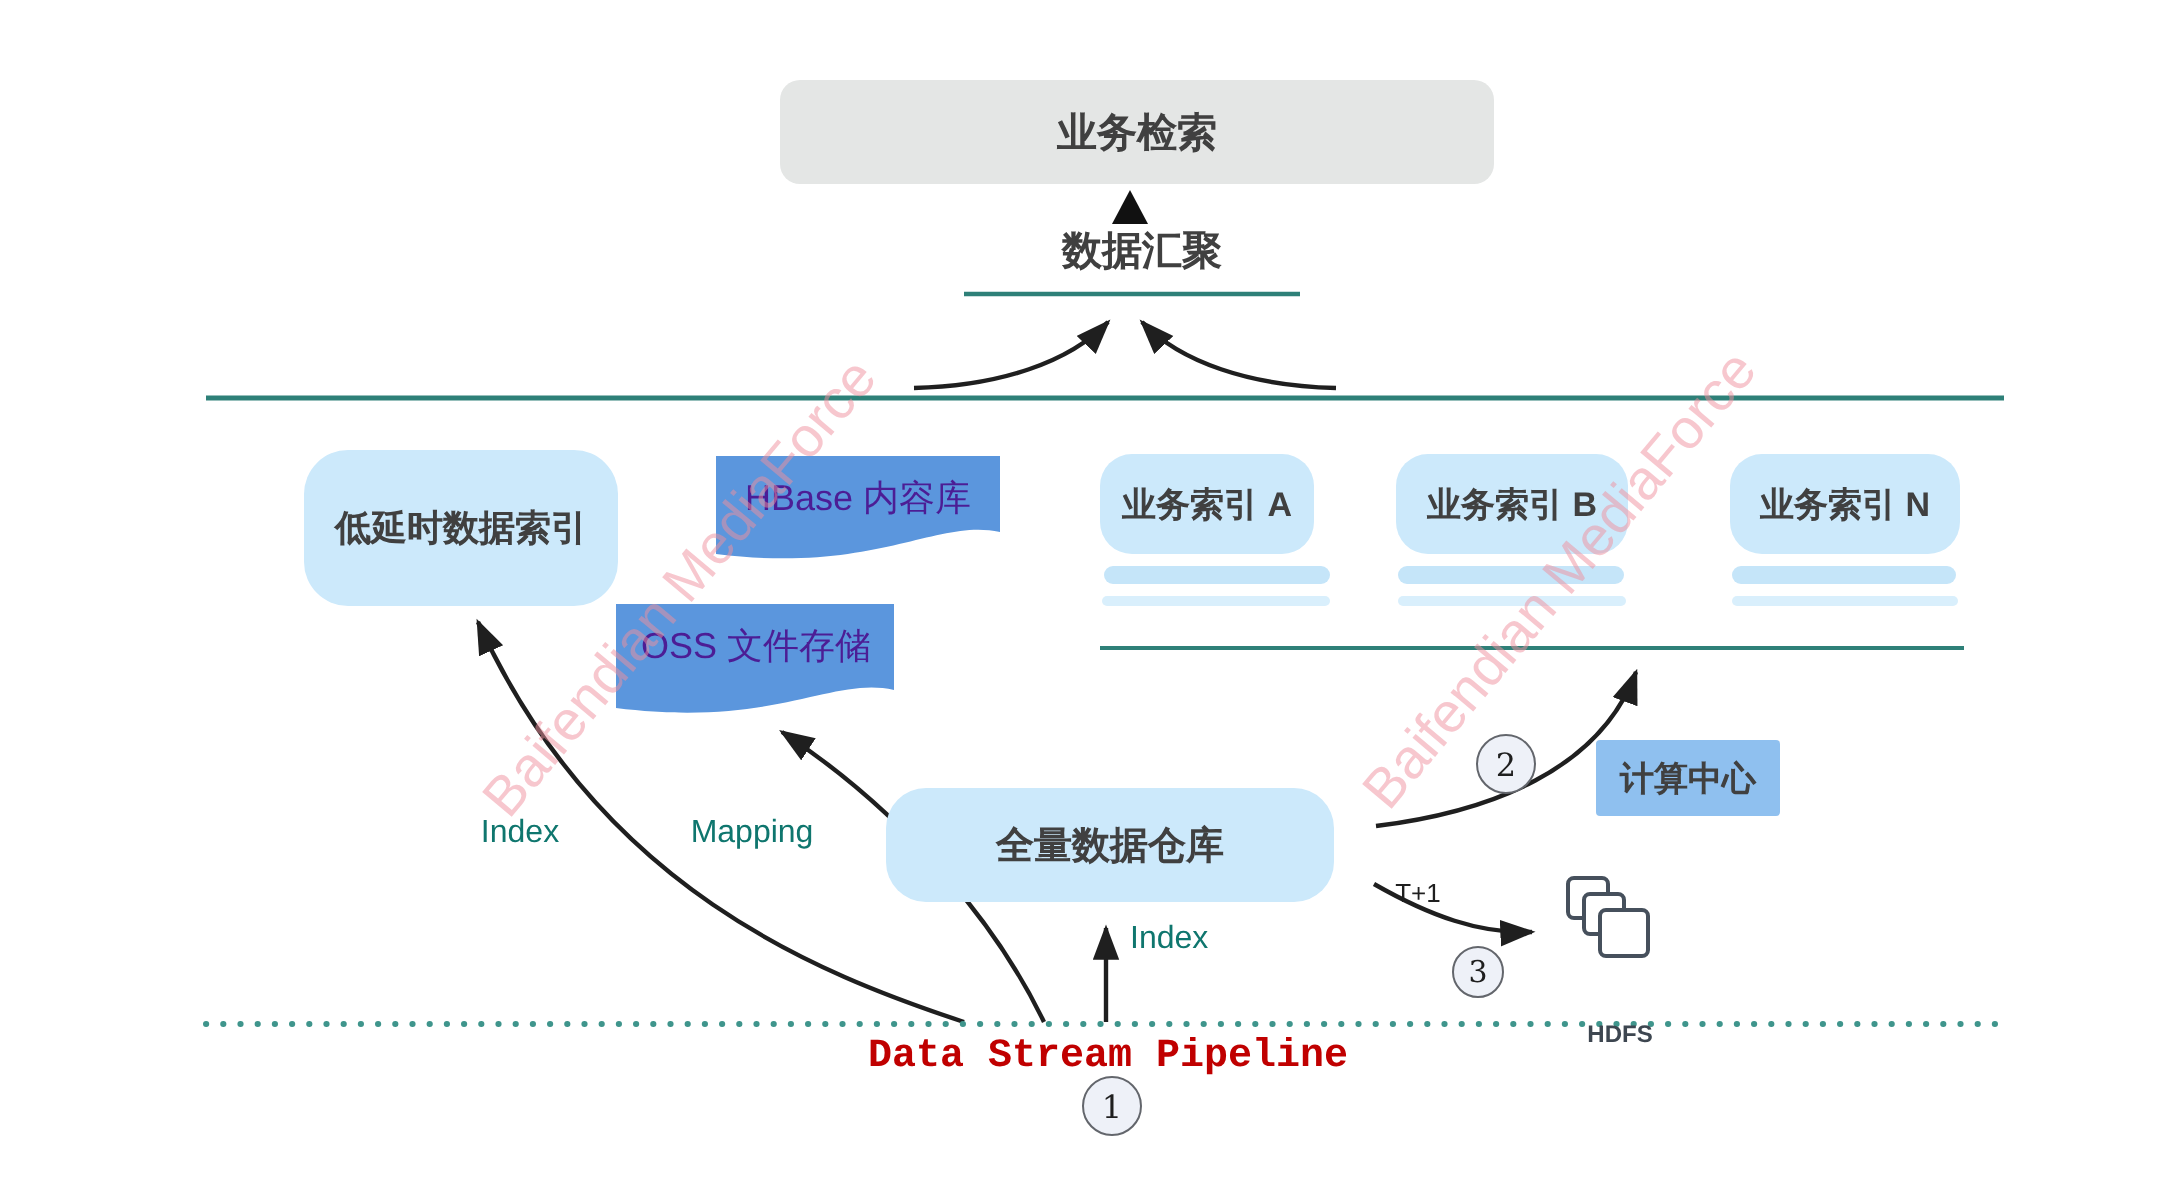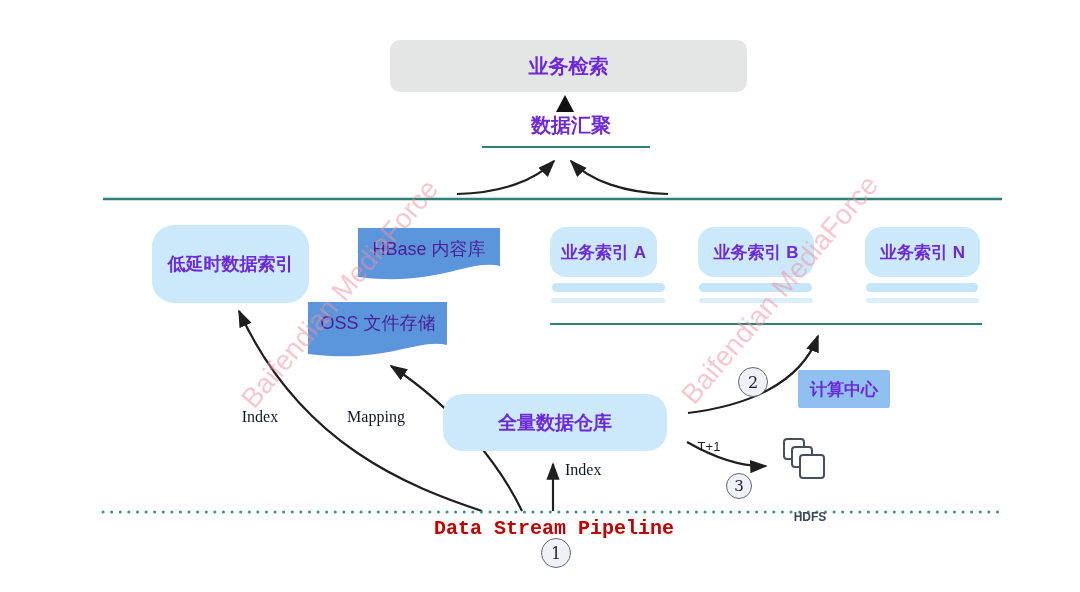--- a/index.html
+++ b/index.html
@@ -2,28 +2,28 @@
 <html><head>
 <meta charset="utf-8">
 <style>
   html,body{margin:0;padding:0;background:#ffffff;}
   .canvas{
     position:relative;width:1080px;height:592px;background:#ffffff;overflow:hidden;
     font-family:"Liberation Sans","DejaVu Sans",sans-serif;
   }
   .layer{position:absolute;left:0;top:0;z-index:1;}
   .node{position:absolute;z-index:2;display:flex;align-items:center;justify-content:center;
-        box-sizing:border-box;color:#6d28d9;}
+        box-sizing:border-box;color:#404040;}
   .rounded-lightblue{background:#cce9fb;border-radius:20px;font-weight:bold;}
   .gray-box{background:#e4e6e5;border-radius:10px;font-weight:bold;font-size:20px;}
   .banner-text{color:#4c1d95;font-weight:normal;font-size:18px;z-index:3;}
   .bar{position:absolute;z-index:2;}
   .bar1{background:#c5e5f9;height:9px;border-radius:5px;}
   .bar2{background:#d9effc;height:5px;border-radius:3px;}
-  .tlabel{position:absolute;z-index:2;color:#0f172a;font-size:16px;font-family:Liberation Serif, serif;}
+  .tlabel{position:absolute;z-index:2;color:#0f766e;font-size:16px;}
   .small-label{position:absolute;z-index:2;color:#1f1f1f;font-size:13px;}
   .step-circle{position:absolute;z-index:4;background:#eef1f8;border:1.4px solid #63666c;
         border-radius:50%;display:flex;align-items:center;justify-content:center;
         font-family:"DejaVu Serif",serif;font-size:16px;color:#1f1f1f;box-sizing:border-box;}
   .pipeline-label{position:absolute;z-index:2;color:#c00000;font-weight:bold;font-size:20px;text-align:center;}
   .watermark{position:absolute;z-index:5;color:rgba(240,144,158,0.5);font-size:28px;font-weight:500;
         white-space:nowrap;transform:translate(-50%,-50%) rotate(-50deg);pointer-events:none;}
   .hdfs-label{position:absolute;z-index:2;color:#3d4650;font-size:12px;font-weight:600;text-align:center;}
   .center-text{text-align:center;}
 </style>

